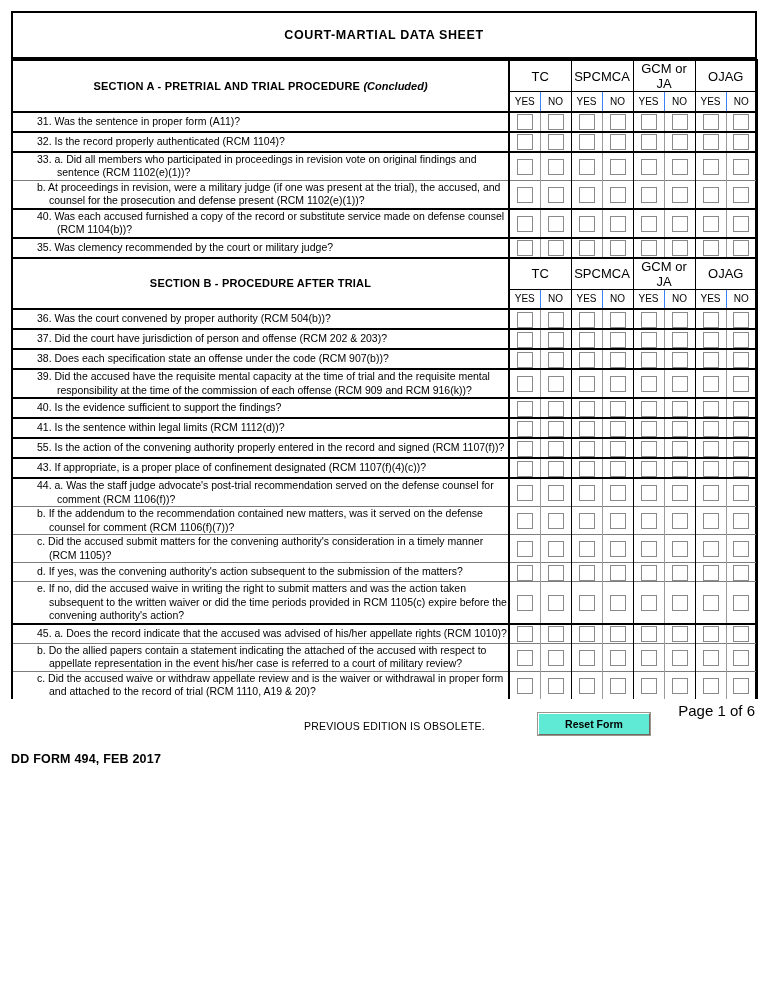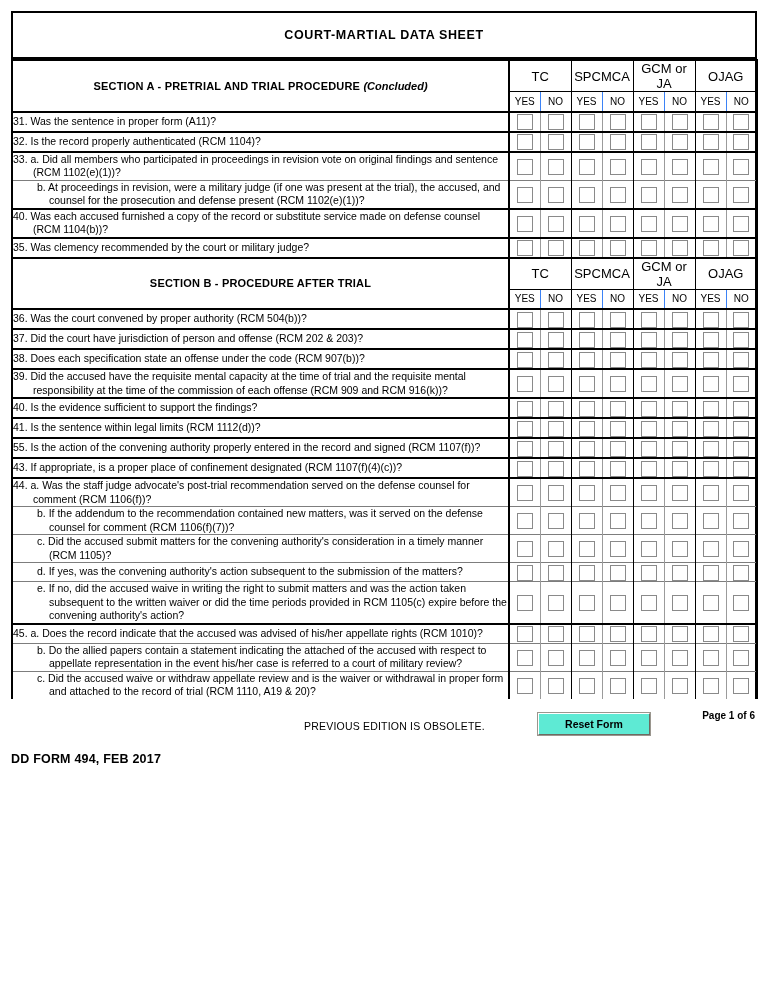--- a/index.html
+++ b/index.html
@@ -111,20 +111,21 @@
   }
   td.qtext .sub {
     display: block;
     padding-left: 36px;
     text-indent: -12px;
   }
   td.qtext .main {
     display: block;
     padding-left: 20px;
     text-indent: -20px;
+    margin-left: 24px;
   }
 
   td.box {
     text-align: center;
     border-right: 1px solid #9b9b9b;
   }
   td.box.grpend { border-right: 1px solid #000; }
   td.box.last   { border-right: 2px solid #000; }
 
   .cb {
@@ -161,23 +162,23 @@
   .footer .prev-ed {
     position: absolute;
     left: 293px;
     top: 21px;
     font-size: 10.5px;
     letter-spacing: .2px;
   }
   .footer .page-no {
     position: absolute;
     right: 2px;
-    top: 11px;
-    font-size: 10px;
-    font-weight: bold;
+    top: 3px;
+    font-size: 15px;
+    font-weight: normal;
   }
   .reset-btn {
     position: absolute;
     left: 527px;
     top: 14px;
     width: 112px;
     height: 22px;
     background: #5eead4;
     border-top: 1px solid #ffffff;
     border-left: 1px solid #ffffff;

